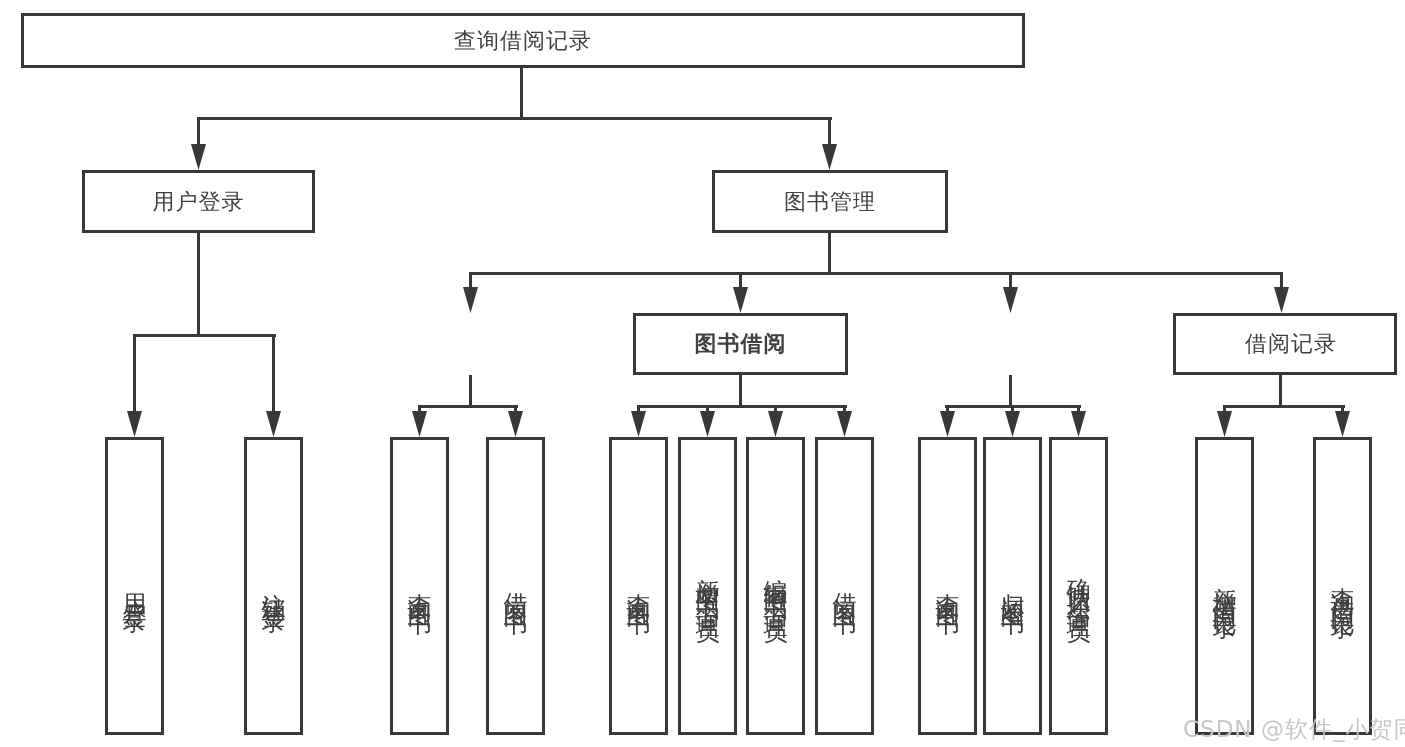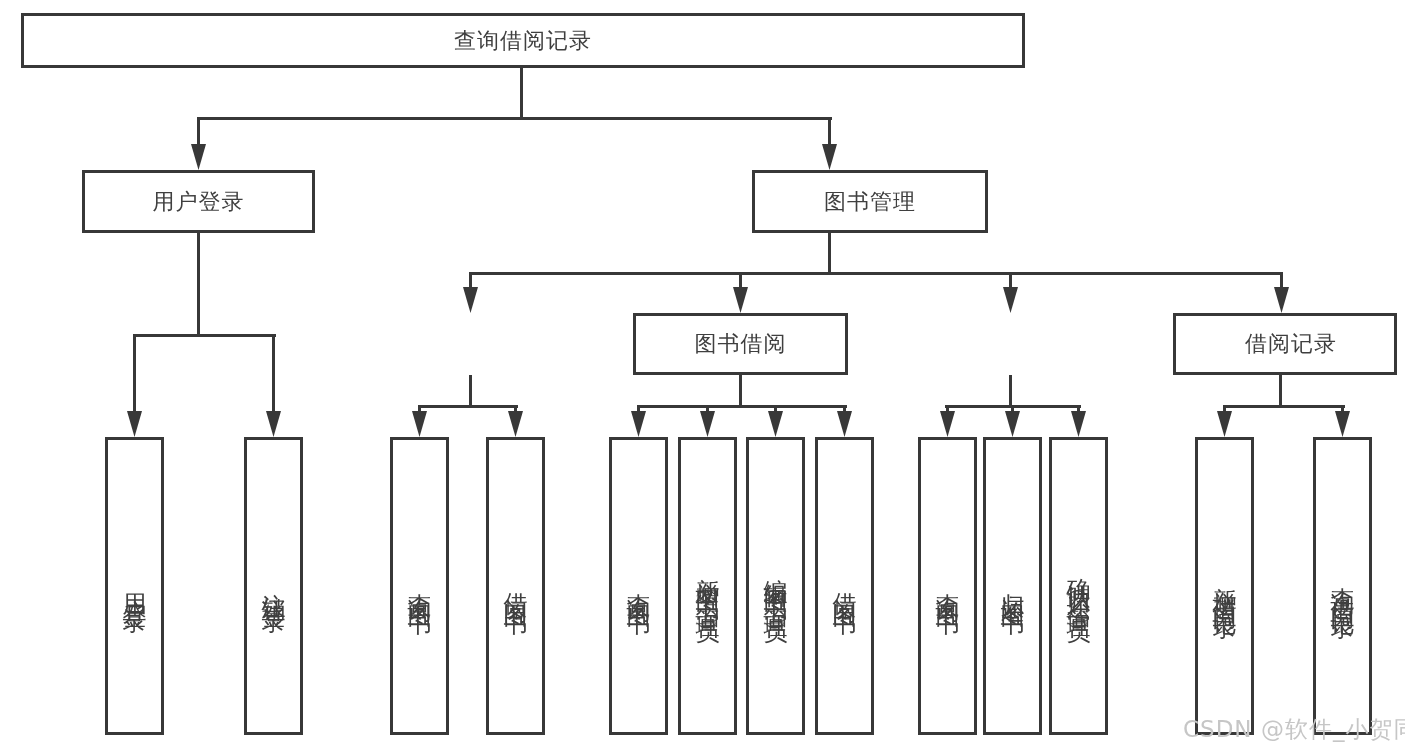--- a/index.html
+++ b/index.html
@@ -55,35 +55,35 @@
 <div class="canvas">
 
   <div class="node" style="left:21px;top:13px;width:1004px;height:55px;">查询借阅记录</div>
 
   <div class="vline" style="left:520px;top:68px;height:50px;"></div>
   <div class="hline" style="left:197px;top:117px;width:635px;"></div>
   <div class="arrow" style="left:191px;top:117px;height:53px;"></div>
   <div class="arrow" style="left:822px;top:117px;height:53px;"></div>
 
   <div class="node" style="left:82px;top:170px;width:233px;height:63px;">用户登录</div>
-  <div class="node" style="left:752px;top:170px;width:236px;height:63px;">图书管理</div>
+  <div class="node" style="left:712px;top:170px;width:236px;height:63px;">图书管理</div>
 
   <div class="vline" style="left:197px;top:233px;height:104px;"></div>
   <div class="hline" style="left:133px;top:334px;width:143px;"></div>
   <div class="arrow" style="left:127px;top:334px;height:103px;"></div>
   <div class="arrow" style="left:266px;top:334px;height:103px;"></div>
 
   <div class="vline" style="left:828px;top:233px;height:42px;"></div>
   <div class="hline" style="left:469px;top:272px;width:814px;"></div>
   <div class="arrow" style="left:463px;top:272px;height:41px;"></div>
   <div class="arrow" style="left:733px;top:272px;height:41px;"></div>
   <div class="arrow" style="left:1003px;top:272px;height:41px;"></div>
   <div class="arrow" style="left:1274px;top:272px;height:41px;"></div>
 
-  <div class="node" style="left:633px;top:313px;width:215px;height:62px;">图书借阅</div>
+  <div class="node" style="left:633px;top:313px;width:215px;height:62px;font-weight:bold;">图书借阅</div>
   <div class="node" style="left:1173px;top:313px;width:224px;height:62px;padding-left:12px;">借阅记录</div>
 
   <div class="vline" style="left:469px;top:375px;height:33px;"></div>
   <div class="hline" style="left:418px;top:405px;width:100px;"></div>
   <div class="arrow" style="left:412px;top:405px;height:32px;"></div>
   <div class="arrow" style="left:508px;top:405px;height:32px;"></div>
 
   <div class="vline" style="left:739px;top:375px;height:33px;"></div>
   <div class="hline" style="left:637px;top:405px;width:210px;"></div>
   <div class="arrow" style="left:631px;top:405px;height:32px;"></div>

